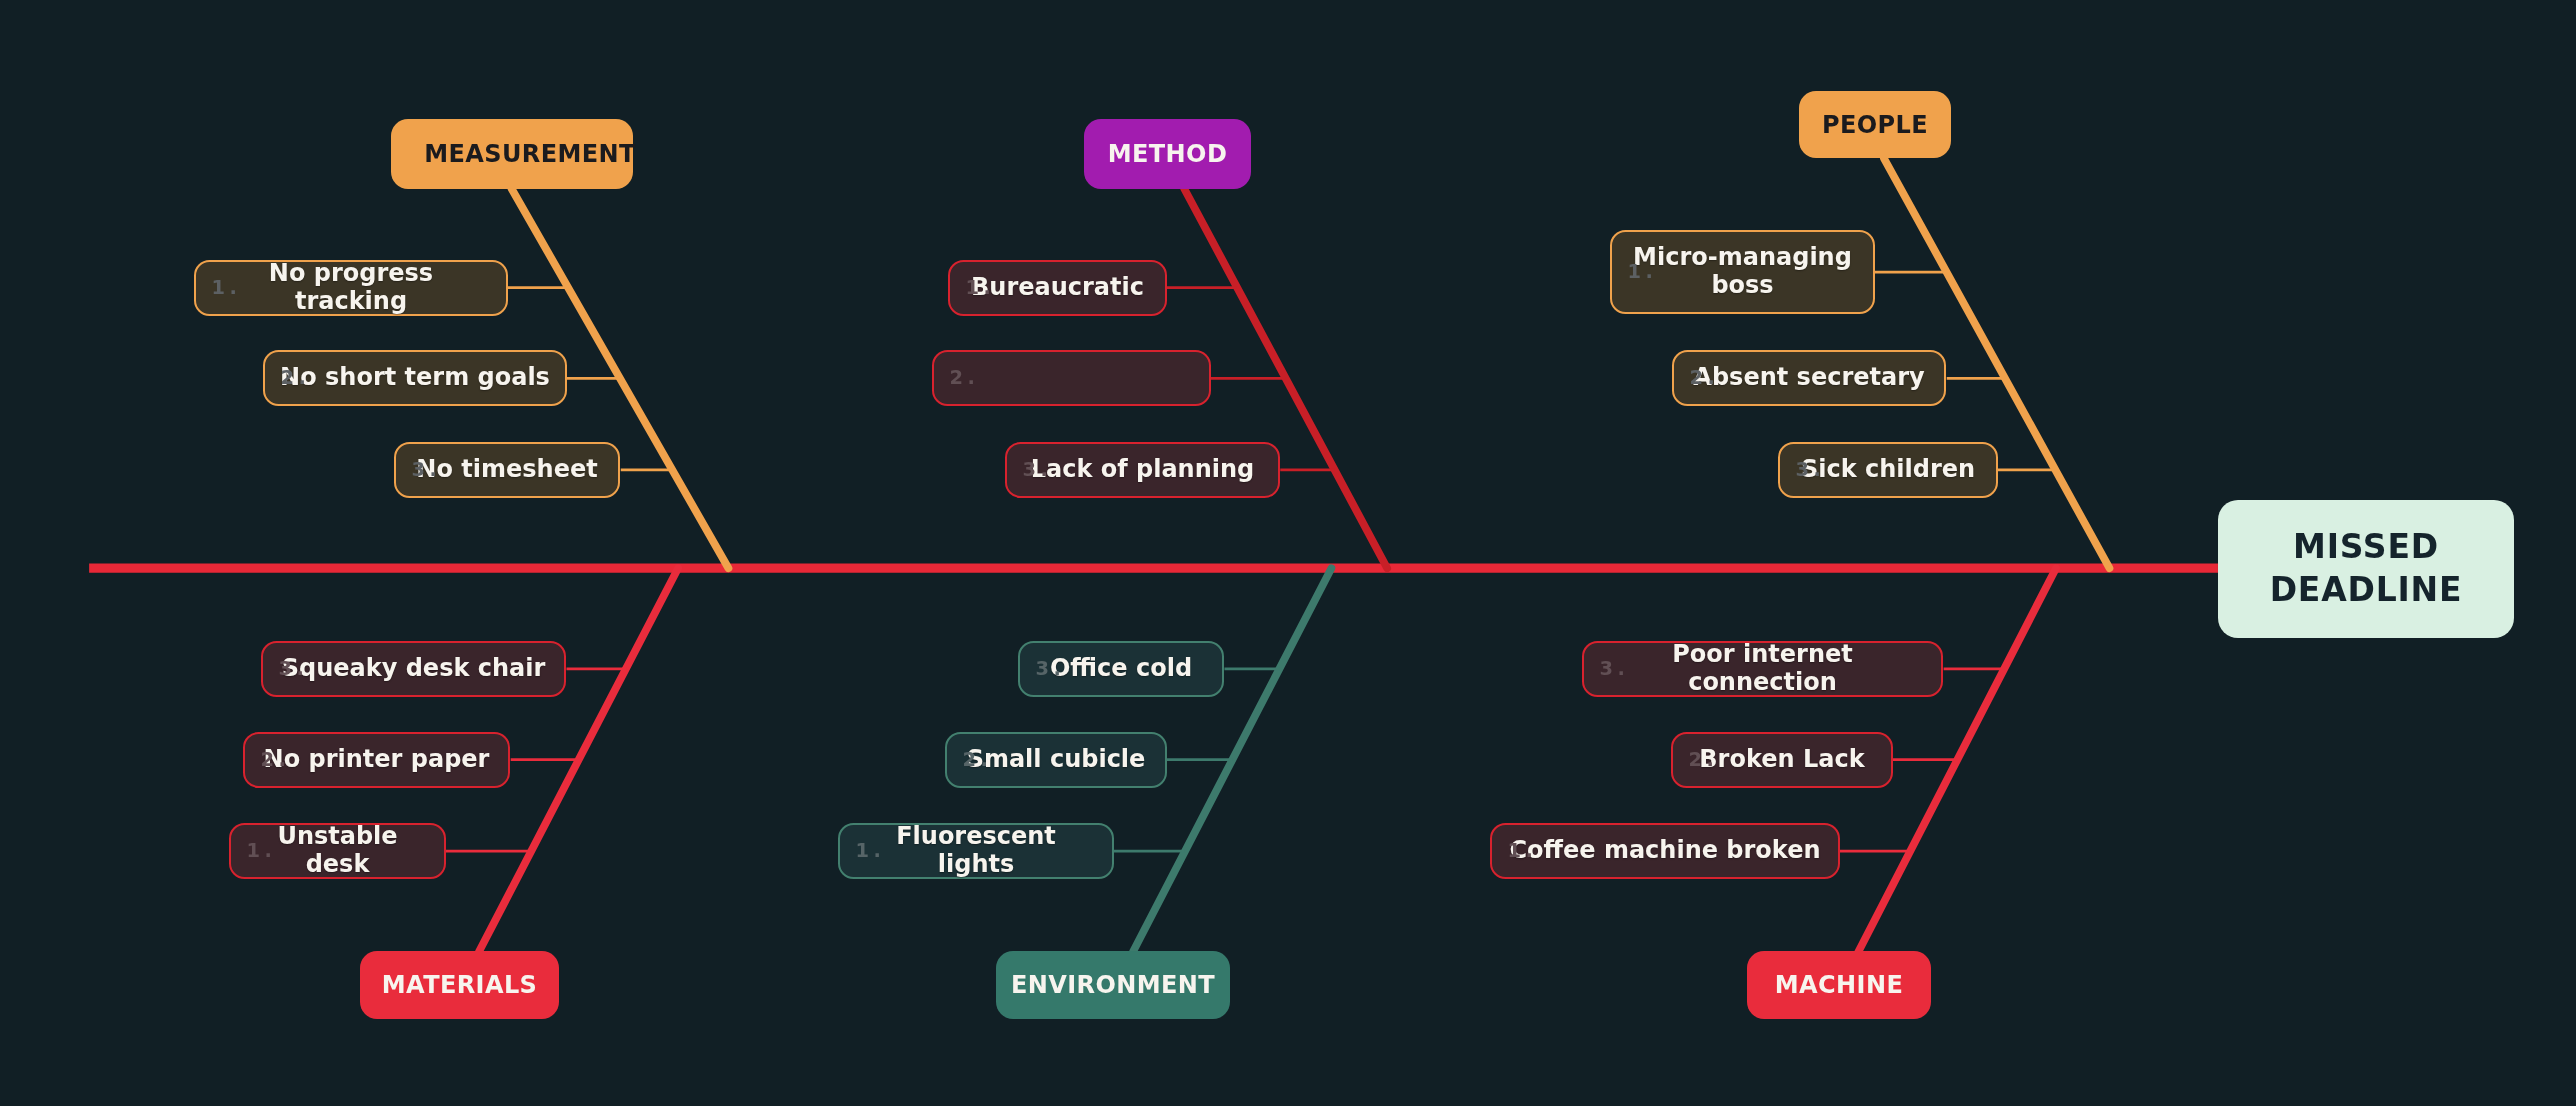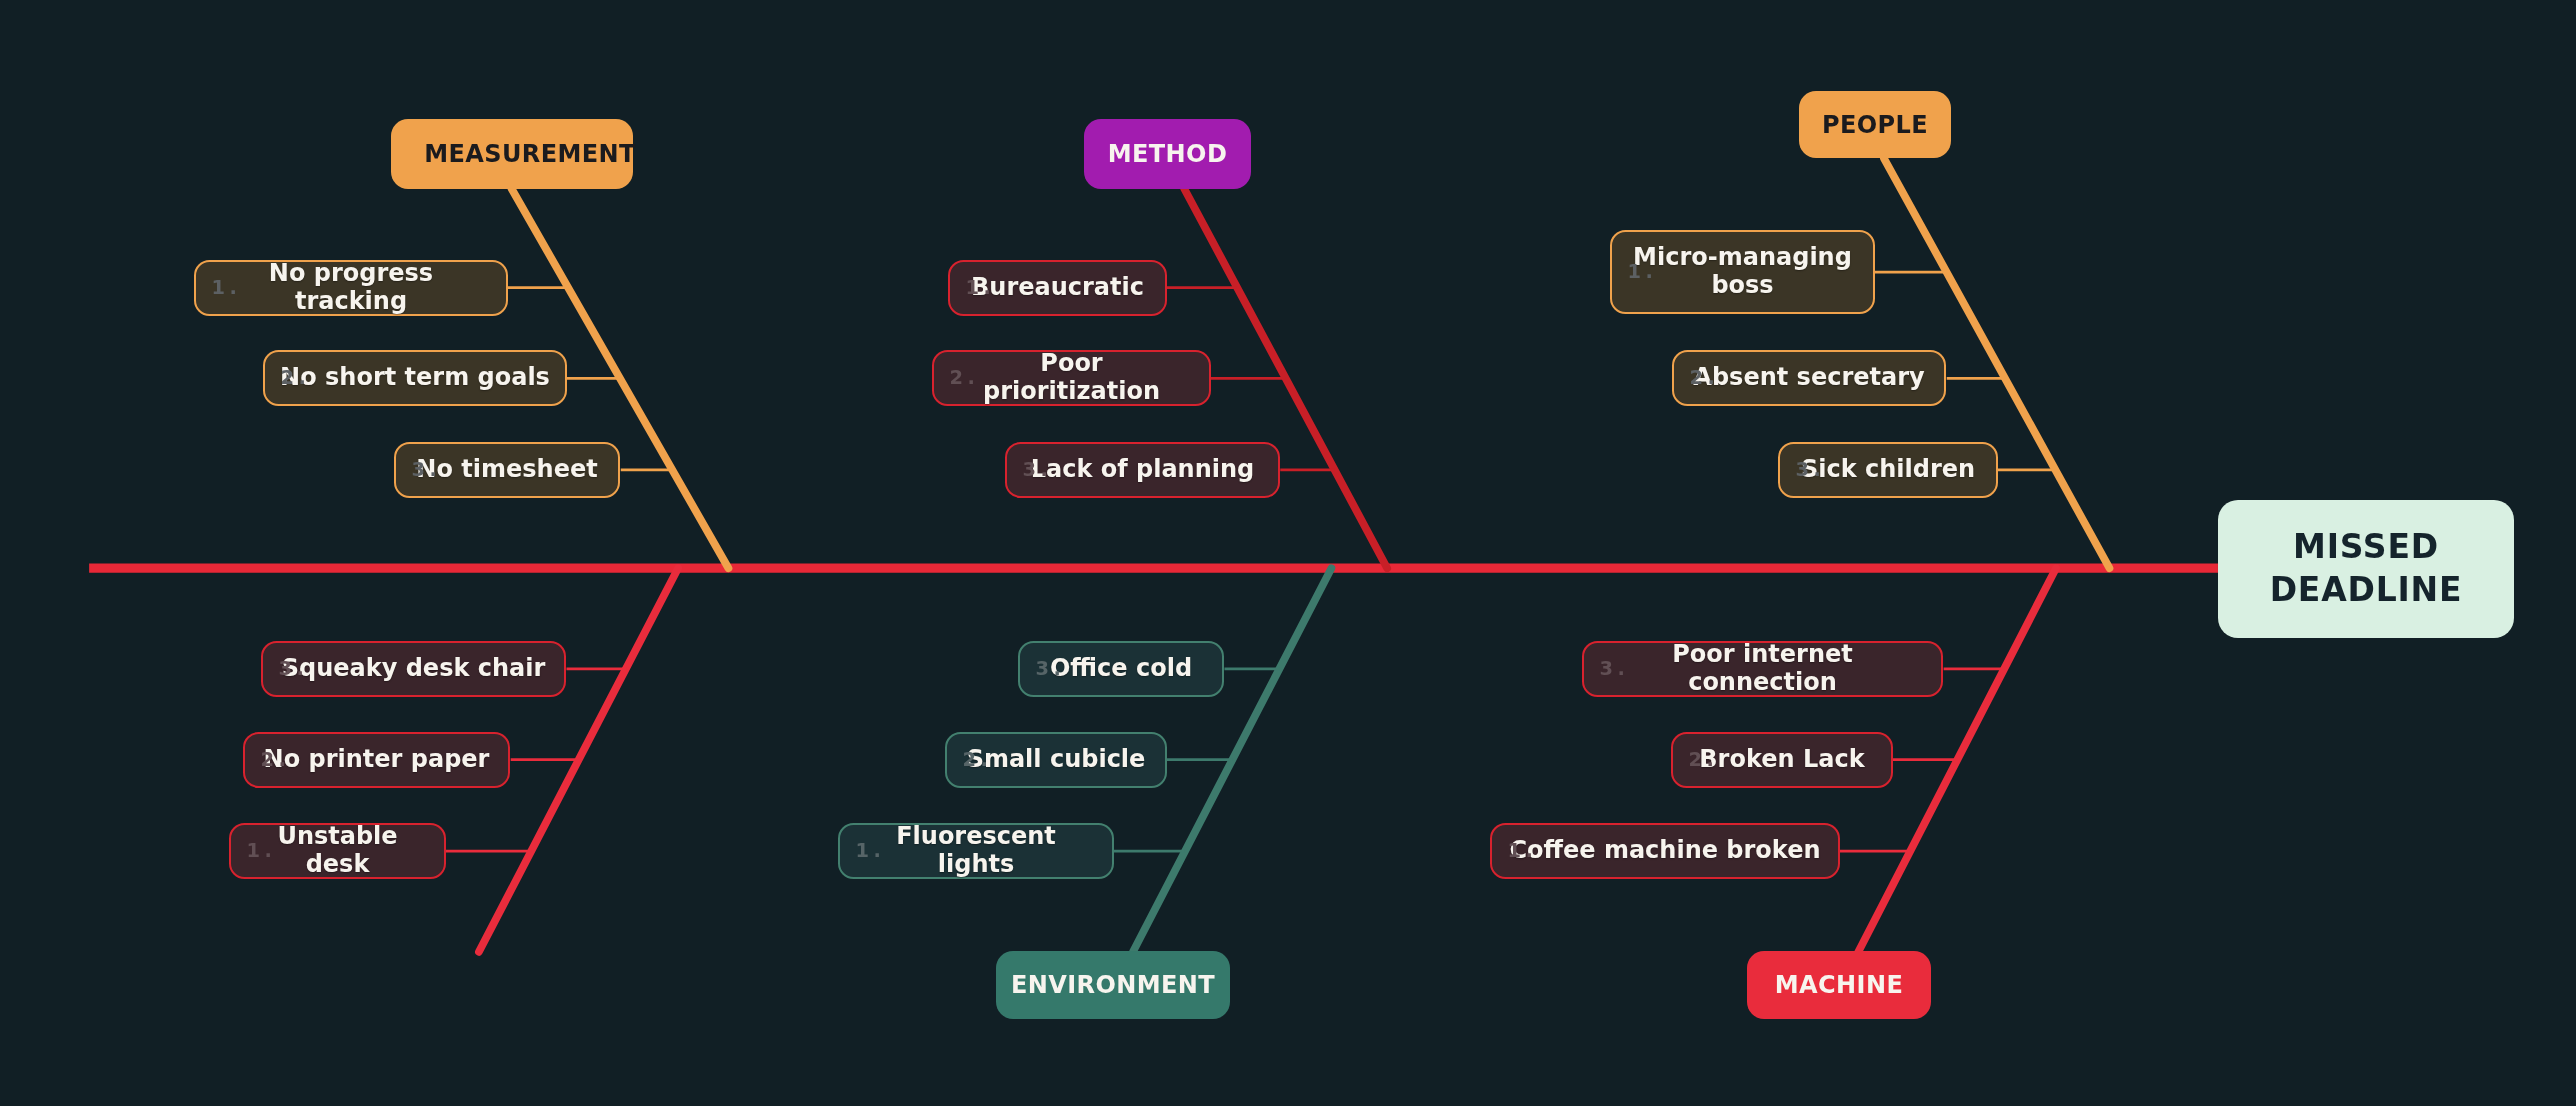--- a/index.html
+++ b/index.html
@@ -84,20 +84,21 @@
     <line x1="1437" y1="1098" x2="1529" y2="1098" stroke="#3D7A6C" stroke-width="3.5"></line>
 
     <line x1="2508" y1="863" x2="2586" y2="863" stroke="#E92C3C" stroke-width="3.5"></line>
     <line x1="2442" y1="980" x2="2526" y2="980" stroke="#E92C3C" stroke-width="3.5"></line>
     <line x1="2374" y1="1098" x2="2465" y2="1098" stroke="#E92C3C" stroke-width="3.5"></line>
   </svg>
 
   <div class="cat orange" style="left:391px;top:119px;width:242px;height:70px;padding-left:36px;">MEASUREMENT</div>
   <div class="cat redd" style="left:1084px;top:119px;width:167px;height:70px;">METHOD</div>
   <div class="cat orange" style="left:1799px;top:91px;width:152px;height:67px;">PEOPLE</div>
+  <div class="cat redb" style="left:360px;top:951px;width:199px;height:68px;">MATERIALS</div>
   <div class="cat teal" style="left:996px;top:951px;width:234px;height:68px;">ENVIRONMENT</div>
   <div class="cat redb" style="left:1747px;top:951px;width:184px;height:68px;">MACHINE</div>
 
   <div class="cause olive" style="left:194px;top:260px;width:314px;height:56px;">
     <span class="num">1.</span>
     <span>No progress tracking</span>
   </div>
   <div class="cause olive" style="left:263px;top:350px;width:304px;height:56px;">
     <span class="num">2.</span>
     <span>No short term goals</span>
@@ -106,21 +107,20 @@
     <span class="num">3.</span>
     <span>No timesheet</span>
   </div>
 
   <div class="cause maroon" style="left:948px;top:260px;width:219px;height:56px;">
     <span class="num">1.</span>
     <span>Bureaucratic</span>
   </div>
   <div class="cause maroon" style="left:932px;top:350px;width:279px;height:56px;">
     <span class="num">2.</span>
-    <span>Poor prioritization</span>
   </div>
   <div class="cause maroon" style="left:1005px;top:442px;width:275px;height:56px;">
     <span class="num">3.</span>
     <span>Lack of planning</span>
   </div>
 
   <div class="cause olive" style="left:1610px;top:230px;width:265px;height:84px;">
     <span class="num">1.</span>
     <span>Micro-managing boss</span>
   </div>

